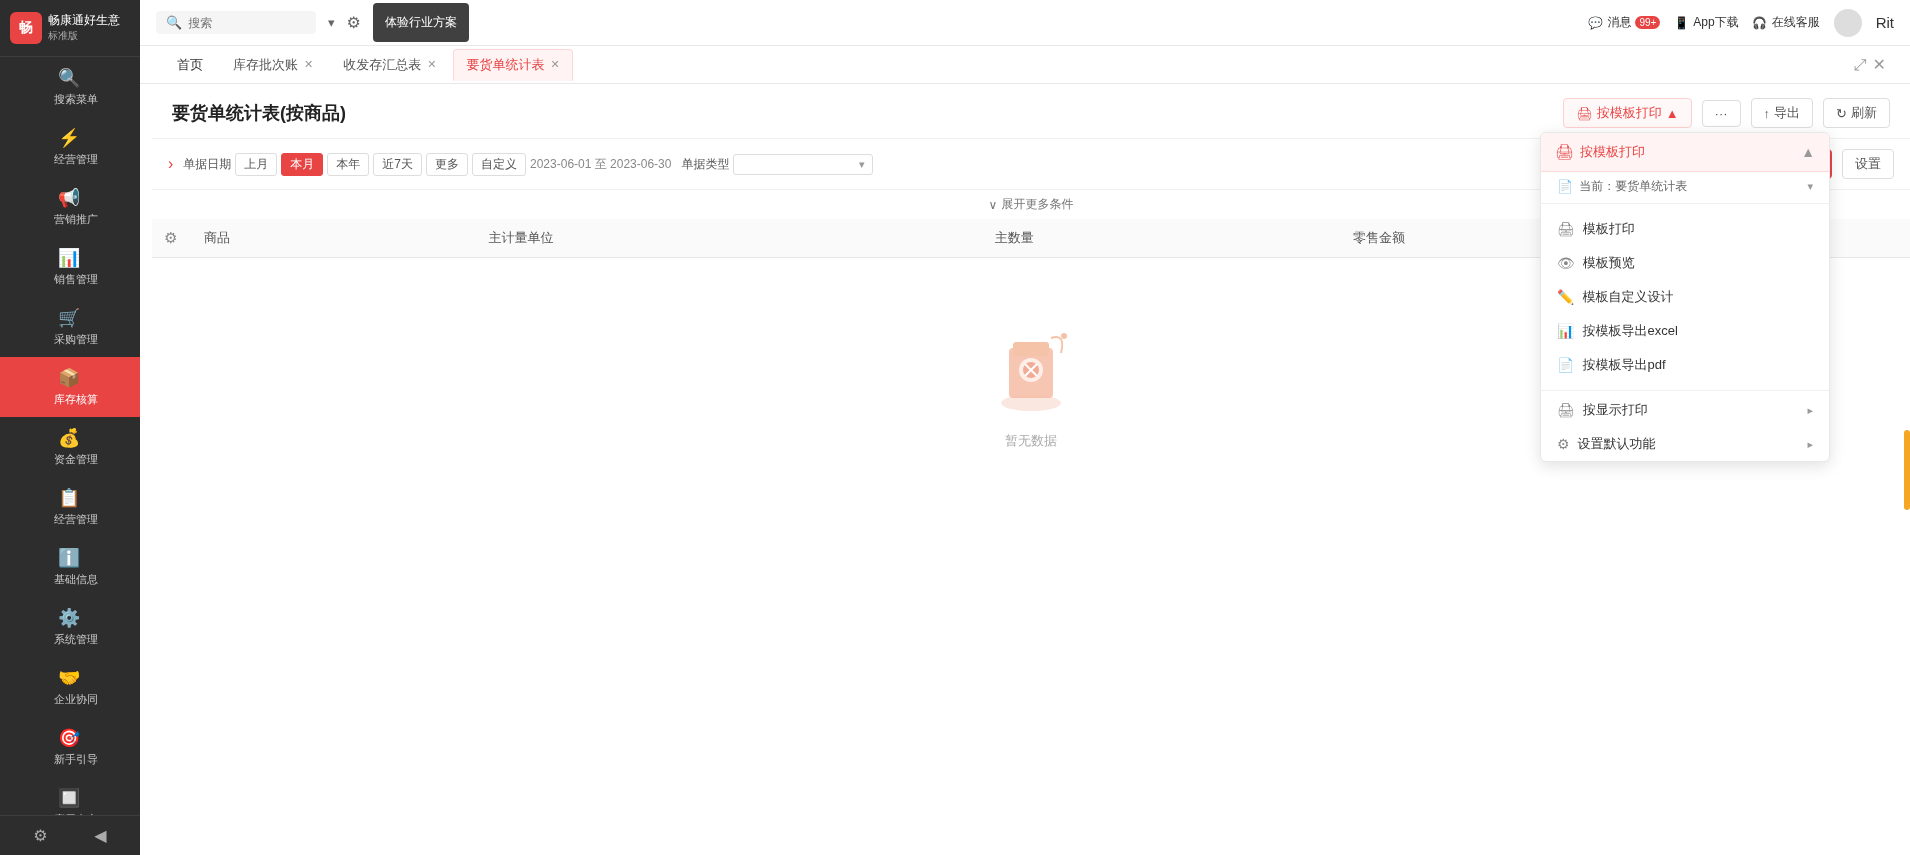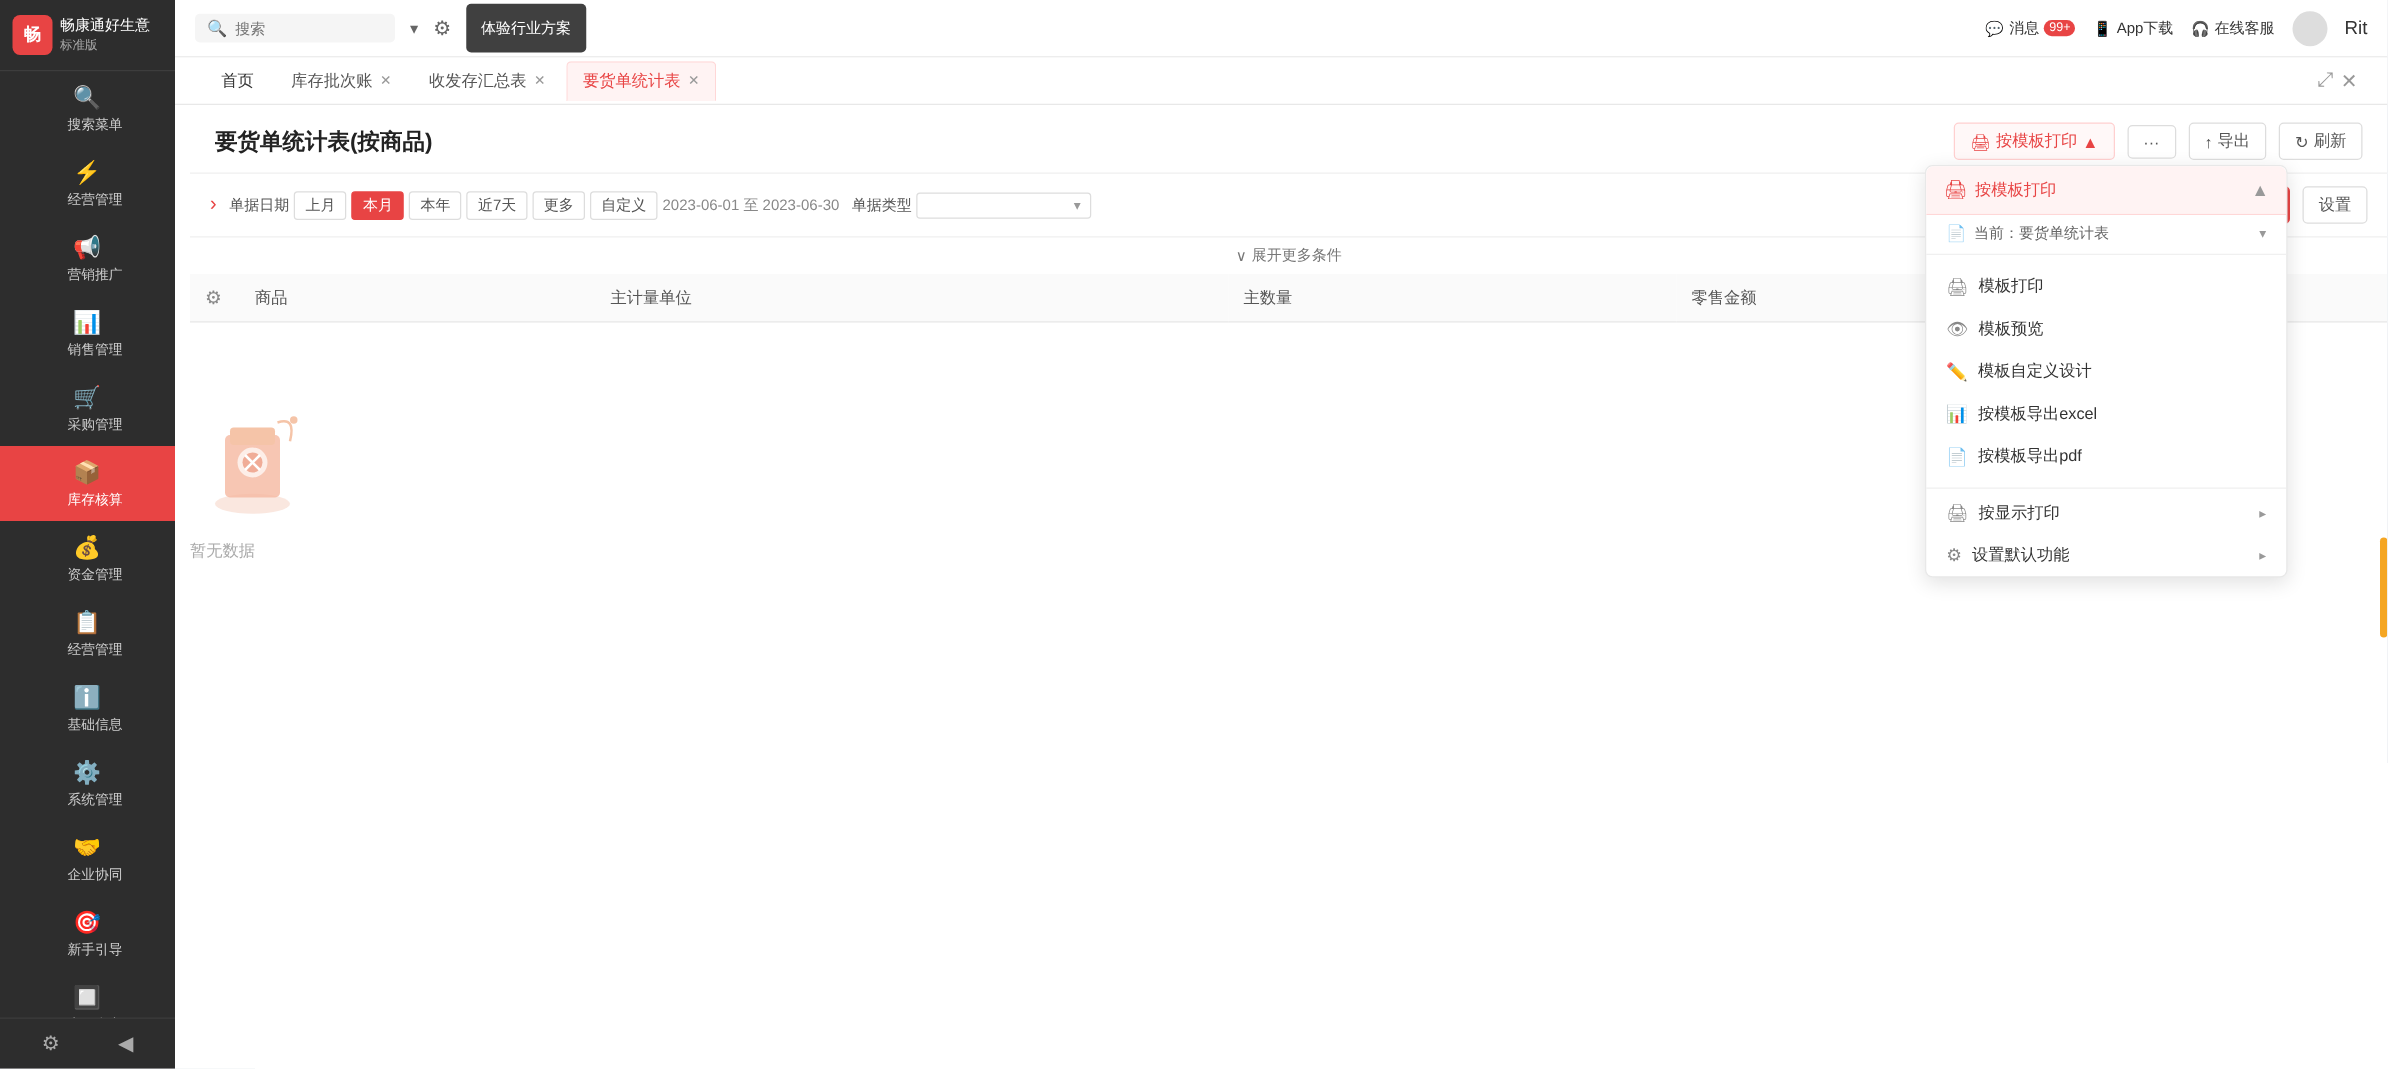--- a/index.html
+++ b/index.html
@@ -251,21 +251,21 @@
       padding: 10px 12px;
       text-align: left;
       font-weight: 500;
       color: #555;
       white-space: nowrap;
     }
     .table-settings-icon { color: #888; font-size: 15px; cursor: pointer; }
 
     
     .empty-state {
-      display: flex; flex-direction: column; align-items: flex-start; justify-content: center;
+      display: flex; flex-direction: column; align-items: center; justify-content: center;
       padding: 60px 0; gap: 14px;
     }
     .empty-illustration {
       width: 100px; height: 100px;
       position: relative;
     }
     .empty-text { font-size: 13px; color: #aaa; }
 
     
     .scroll-indicator {

